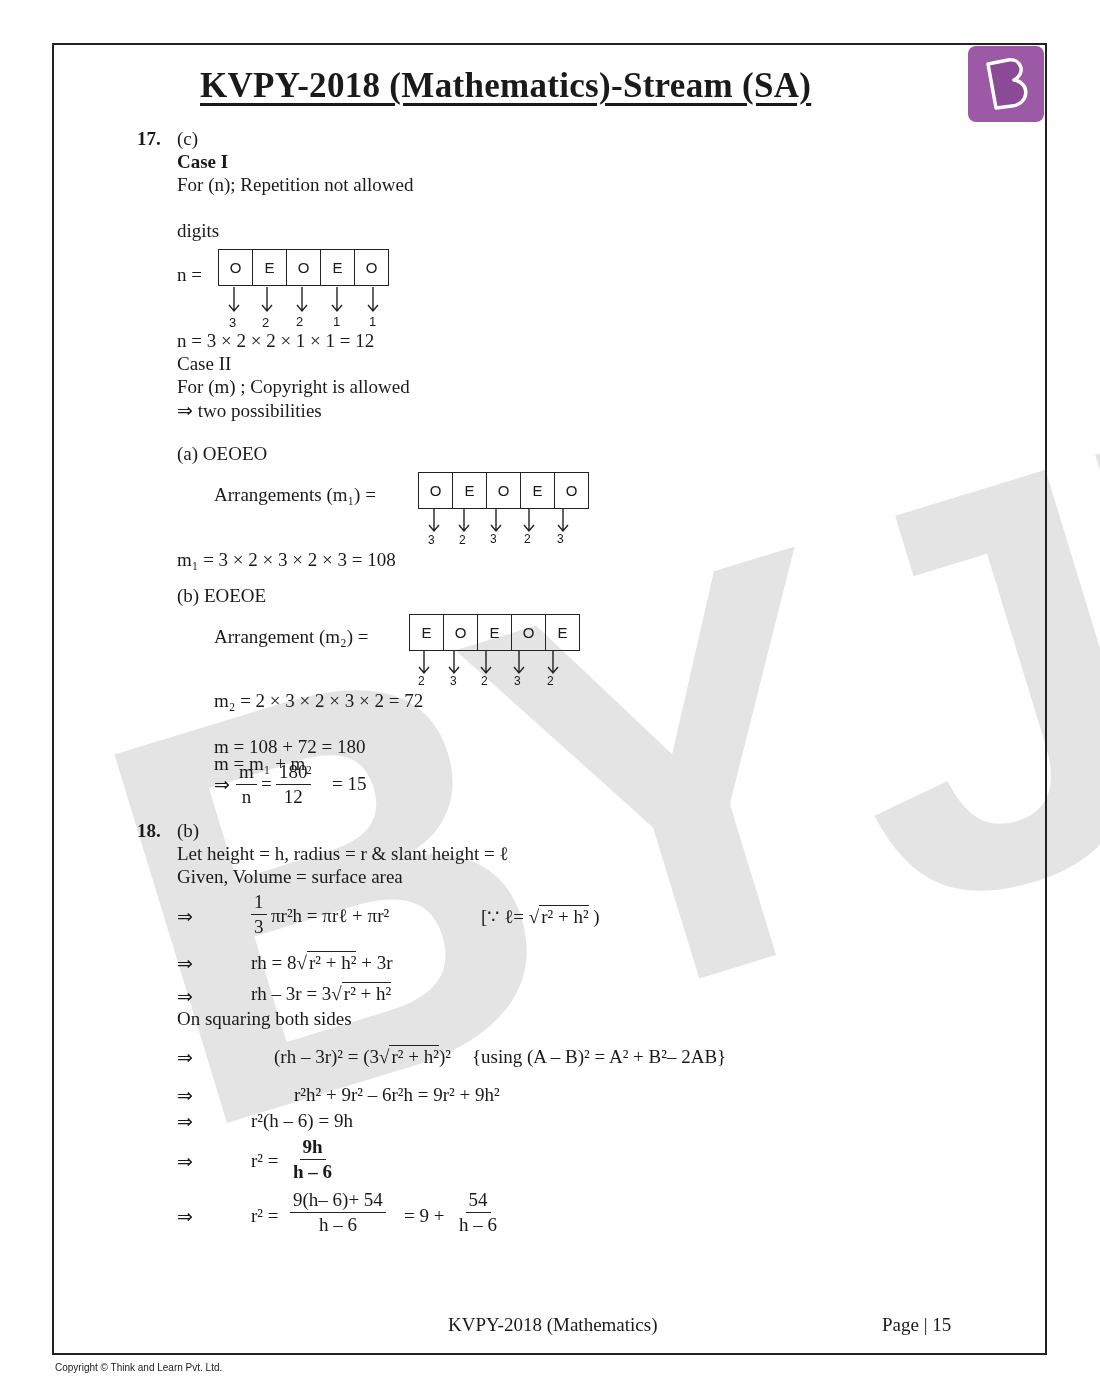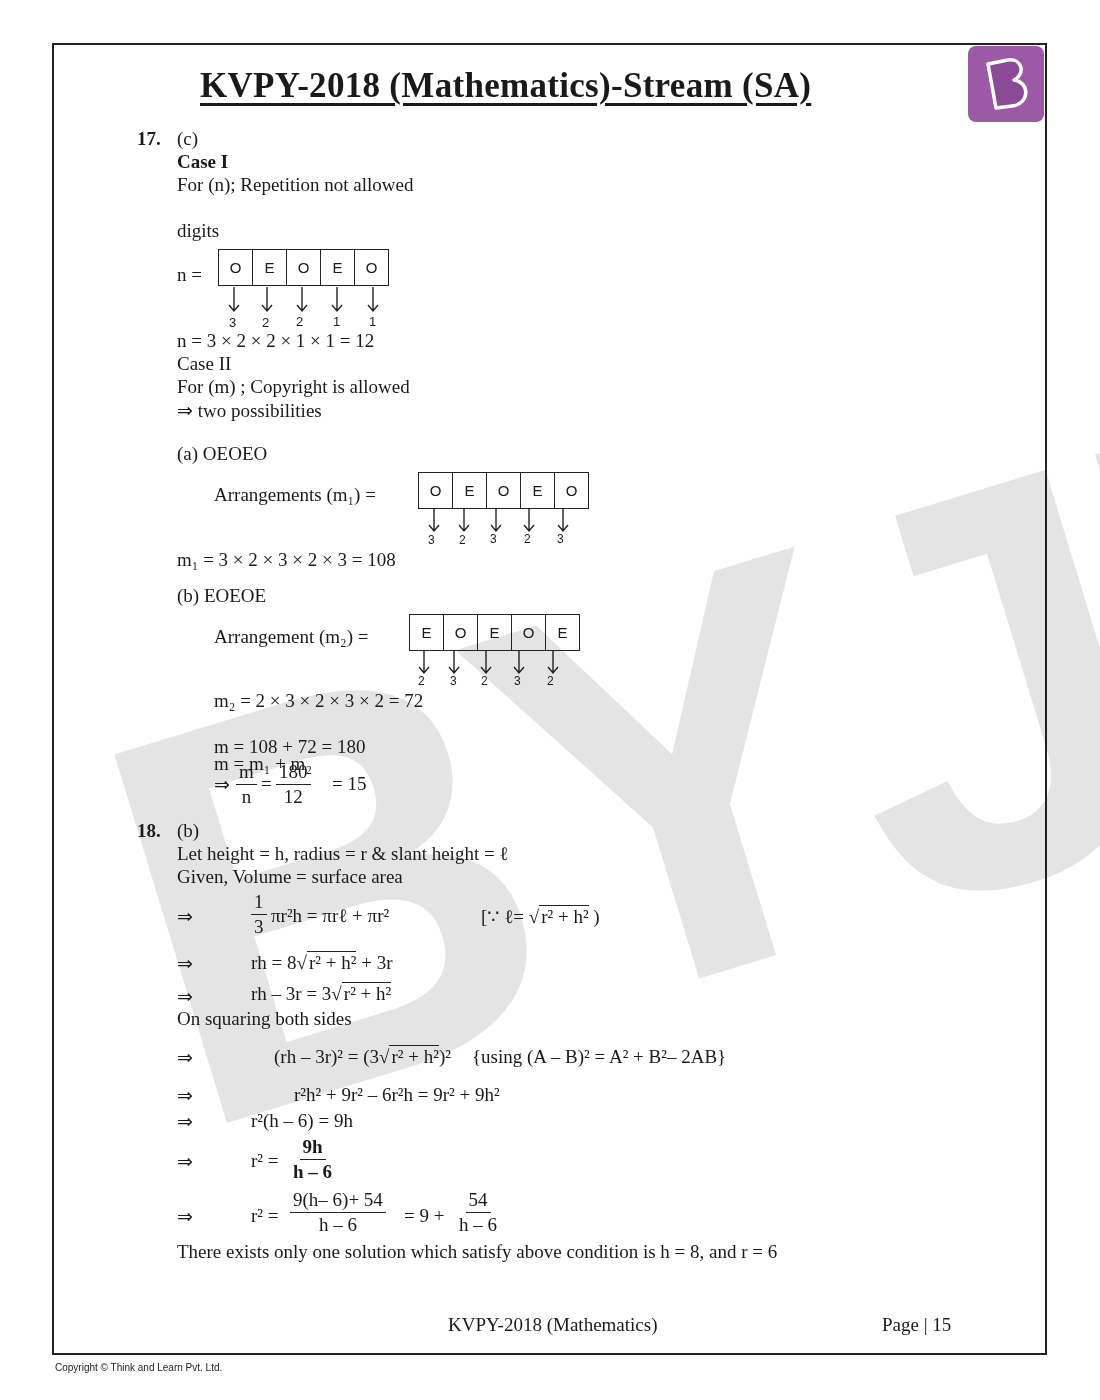--- a/index.html
+++ b/index.html
@@ -191,18 +191,17 @@
   <div class="frac" style="left:290px; top:1188px;">
     <span class="num">9(h– 6)+ 54</span>
     <span class="den">h – 6</span>
   </div>
   <div class="t" style="left:404px; top:1205px;">= 9 +</div>
   <div class="frac" style="left:456px; top:1188px;">
     <span class="num">54</span>
     <span class="den">h – 6</span>
   </div>
 
-  <div class="t" style="left:177px; top:1241px;">There exists only one solution which satisfy above condition is h = 8, and r = 6</div>
 
   <div class="footer" style="left:448px;">KVPY-2018 (Mathematics)</div>
   <div class="footer" style="left:882px;">Page | 15</div>
   <div class="copyright">Copyright © Think and Learn Pvt. Ltd.</div>
 </div>
 
 </body></html>

